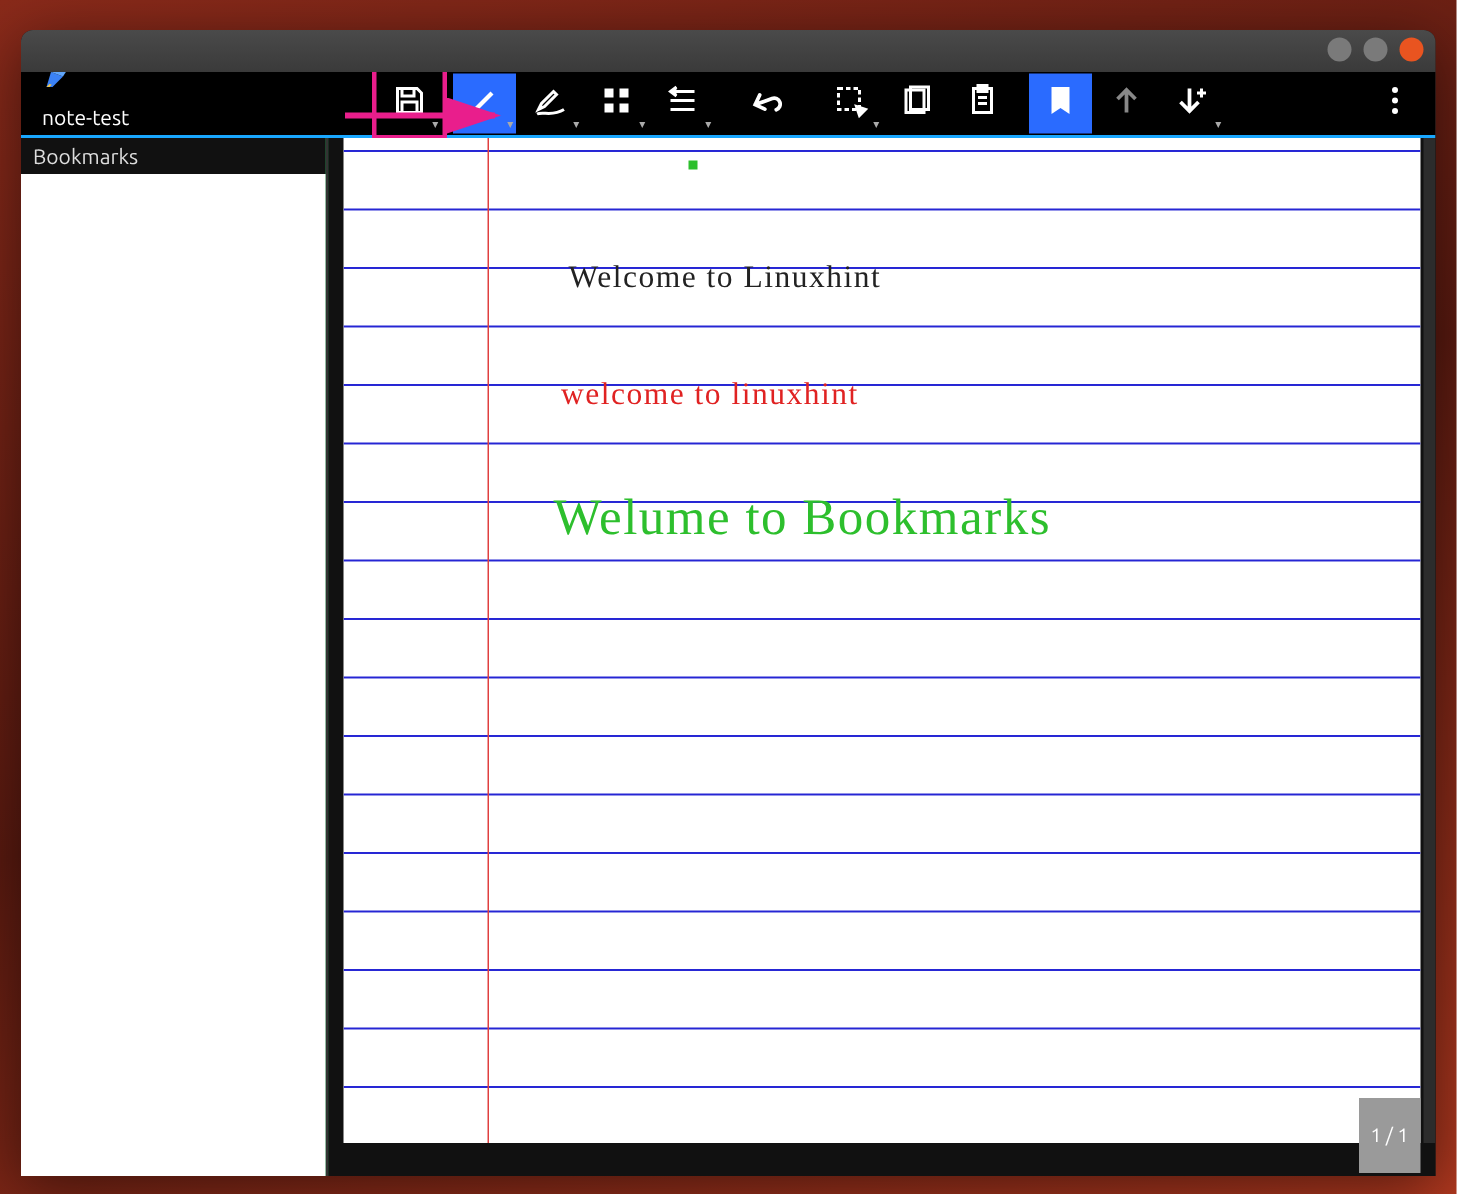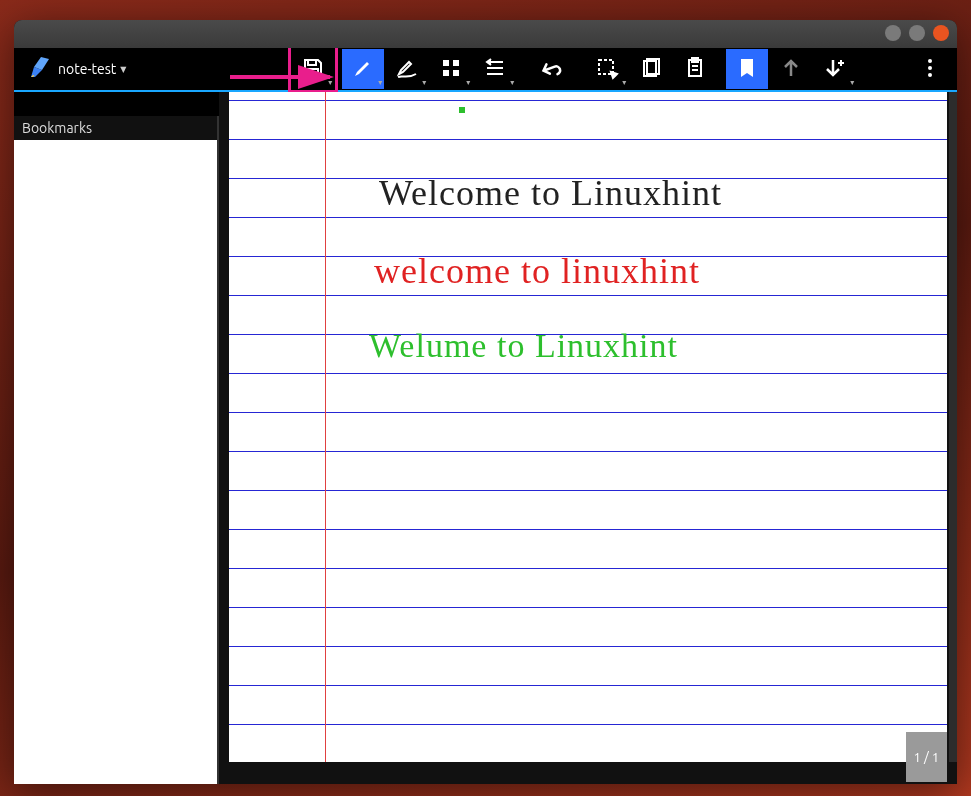--- a/index.html
+++ b/index.html
@@ -36,23 +36,24 @@
 
   .toolbar {
     height: 44px;
     background: #000;
     display: flex; align-items: center;
     padding: 0 6px;
     gap: 2px;
     border-bottom: 2px solid #19a7ff;
   }
   .tab-file {
-    display: flex; align-items: center; gap: 6px;
+    display: flex; align-items: flex-start; gap: 6px;
     color: #fff; font-size: 14px;
     padding: 4px 8px;
+    flex-direction: column;
   }
   .tab-file svg { width: 24px; height: 24px; }
   .tab-caret { font-size: 8px; color: #ccc; margin-left: -2px; }
   .spacer-sm { width: 150px; }
 
   .tbtn {
     width: 42px; height: 40px;
     display: flex; align-items: center; justify-content: center;
     position: relative;
     flex-shrink: 0;
@@ -74,21 +75,20 @@
     pointer-events: none;
   }
 
   .app-body {
     flex: 1; display: flex; background: #000;
   }
   .sidebar {
     width: 205px; background: #22c55e;
     display: flex; flex-direction: column;
     border-right: 2px solid #333;
-    margin-top: 24px;
   }
   .sidebar-header {
     color: #ddd; font-size: 14px; padding: 4px 8px;
     background:#111;
   }
   .sidebar-body { flex:1; background:#fff; margin:0; }
 
   .canvas-wrap {
     flex:1; position:relative; background:#111;
   }
@@ -104,21 +104,21 @@
     background-position: 0 8px;
   }
   .margin-line {
     position:absolute; top:0; bottom:0; left:96px; width:1px;
     background:#e04040;
   }
   .cursor-dot {
     position:absolute; width:6px; height:6px; background:#2dbf2d;
     left: 230px; top: 15px;
   }
-  .hand { position:absolute; font-family: "Comic Sans MS", "Segoe Script", cursive; font-size:36px; letter-spacing:1px; white-space:nowrap; }
+  .hand { position:absolute; font-family: "Comic Sans MS", "Segoe Script", cursive; font-size:21px; letter-spacing:1px; white-space:nowrap; }
   .hand1 { color:#222; left:150px; top:80px; }
   .hand2 { color:#e02222; left:145px; top:158px; }
   .hand3 { color:#2dbf2d; left:140px; top:235px; font-size:34px;}
 
   .statusbar {
     position:absolute; right:10px; bottom:2px;
     background:#9a9a9a; color:#fff;
     font-size:13px; padding:18px 8px;
   }
   .scrollbar-v {
@@ -286,21 +286,21 @@
       <div class="sidebar-header">Bookmarks</div>
       <div class="sidebar-body"></div>
     </div>
     <div class="canvas-wrap">
       <div class="canvas">
         <div class="ruled-lines"></div>
         <div class="margin-line"></div>
         <div class="cursor-dot"></div>
         <div class="hand hand1">Welcome to Linuxhint</div>
         <div class="hand hand2">welcome to linuxhint</div>
-        <div class="hand hand3">Welume to Linuxhint</div>
+        <div class="hand hand3">Welume to Bookmarks</div>
       </div>
       <div class="scrollbar-v"></div>
       <div class="statusbar">1 / 1</div>
     </div>
   </div>
 </div>
 
 <svg class="arrow-annot" width="120" height="30">
   <defs>
       <marker id="ah" markerWidth="10" markerHeight="10" refX="8" refY="3" orient="auto">

